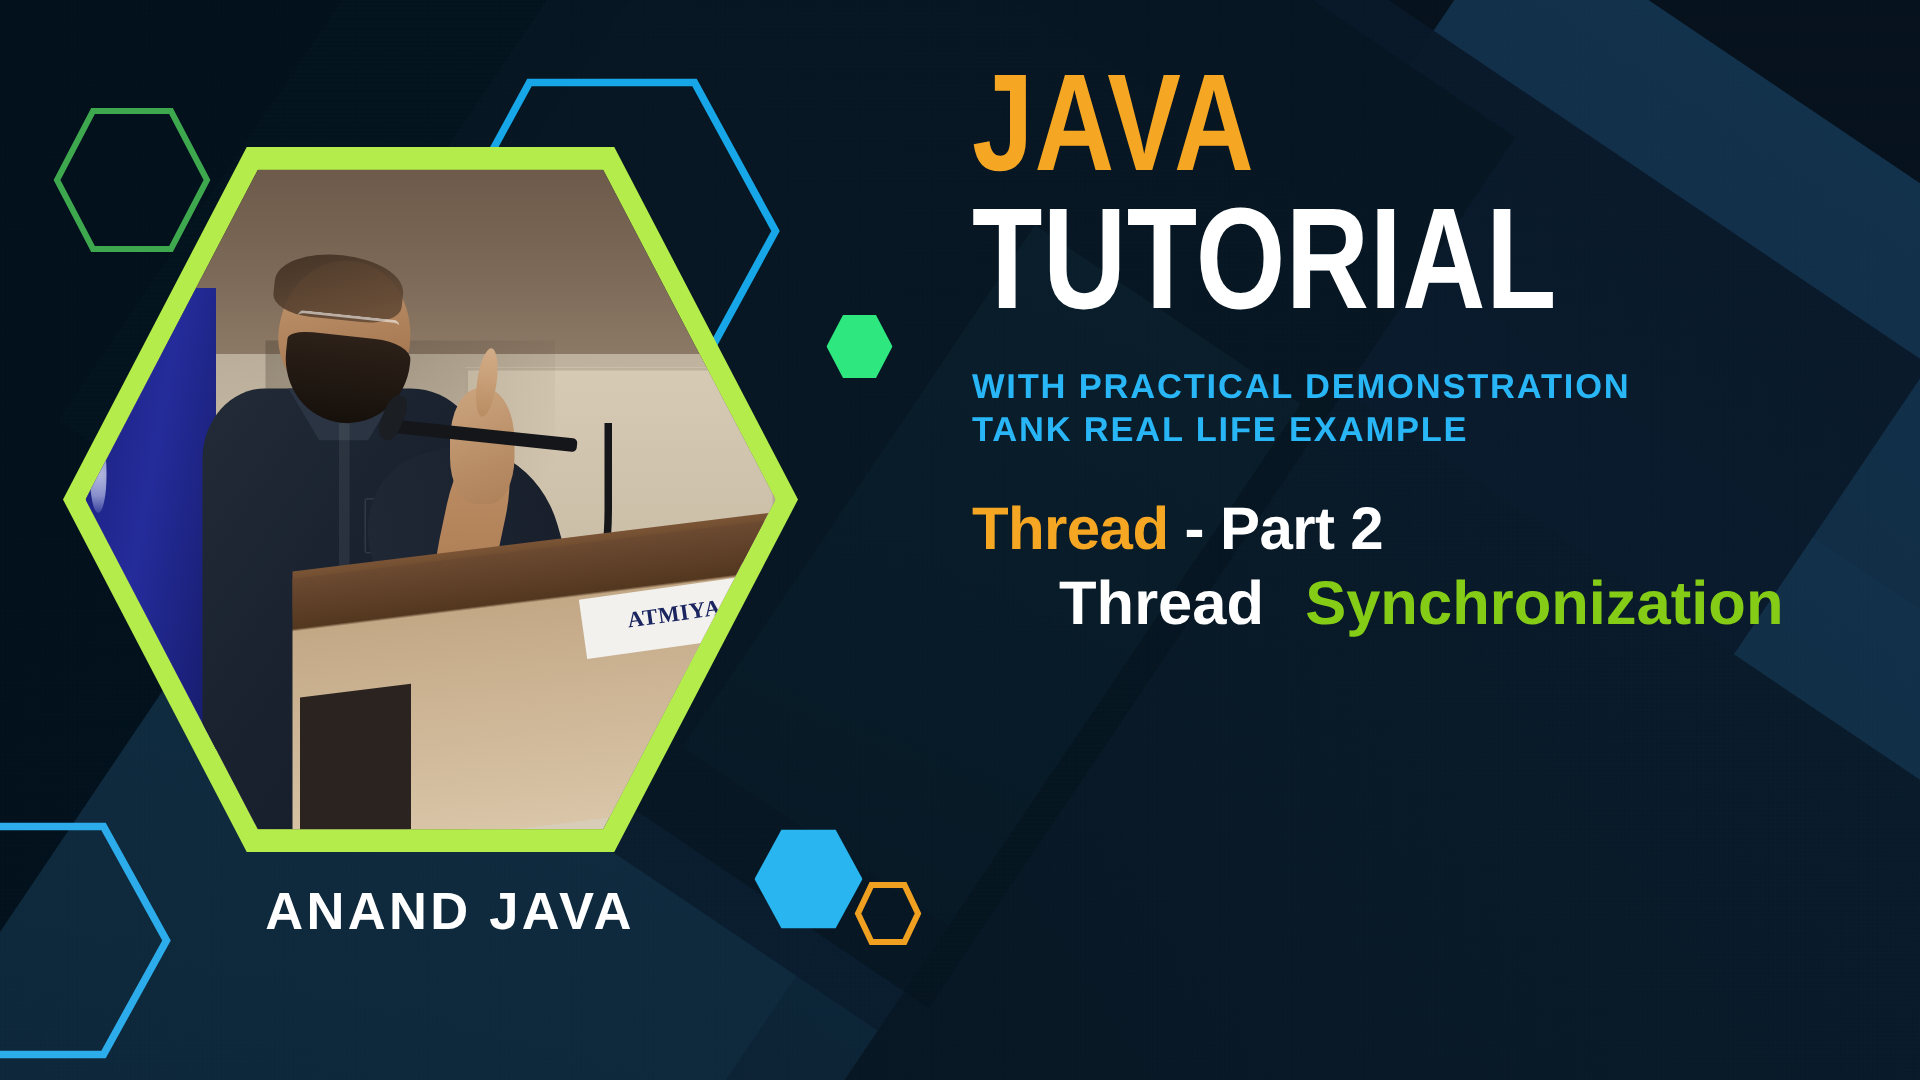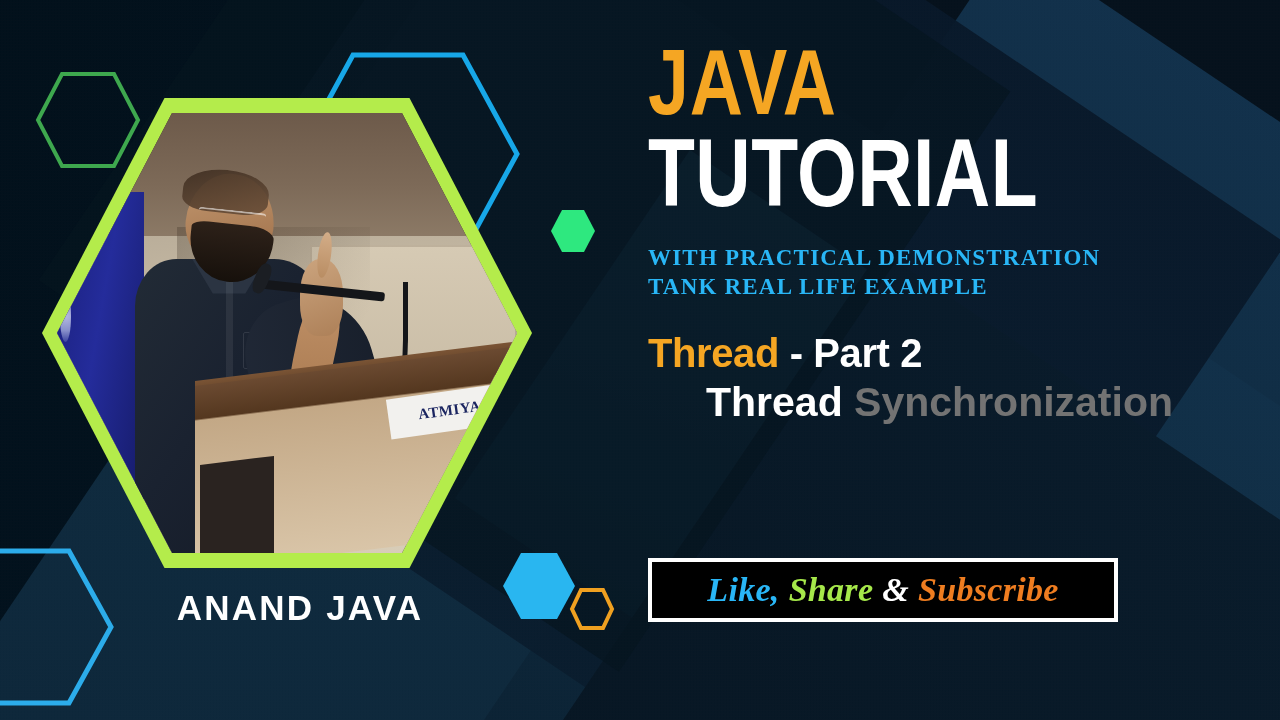--- a/index.html
+++ b/index.html
@@ -304,41 +304,41 @@
     font-family:"Liberation Sans Narrow","Liberation Sans", sans-serif;
     margin:4px 0 0 0;
   }
   .subline{
     color:#29b6f6;
     font-size:23px;
     font-weight:700;
     letter-spacing:1.2px;
     margin-top:0;
     line-height:1.28;
-    font-family:Liberation Serif, serif;
+    font-family:Liberation Sans, sans-serif;
   }
   .sub-block{margin-top:26px;}
   .topic{
     margin-top:30px;
     font-size:40px;
     font-weight:700;
     letter-spacing:-.4px;
     line-height:1.05;
     color:#ffffff;
   }
   .topic .accent{color:#f5a623;}
   .topic-sub{
     margin-top:6px;
     font-size:41px;
     font-weight:700;
     line-height:1.1;
     color:#ffffff;
     padding-left:58px;
   }
-  .topic-sub .accent{color:#737373;}
+  .topic-sub .accent{color:#84cc16;margin-left:16px;}
 
   
   .subscribe-banner{
     position:absolute;
     left:648px;top:558px;
     width:470px;height:64px;
     background:#000000;
     border:4px solid #ffffff;
     box-sizing:border-box;
     display:flex;
@@ -463,20 +463,14 @@
 
     <div class="topic">
       <span class="accent">Thread</span><span> - Part 2</span>
     </div>
 
     <div class="topic-sub">
       <span>Thread </span><span class="accent">Synchronization</span>
     </div>
   </div>
 
-  <div class="subscribe-banner">
-    <span class="sb-like">Like,</span>
-    <span class="sb-share">Share</span>
-    <span class="sb-amp">&amp;</span>
-    <span class="sb-sub">Subscribe</span>
-  </div>
 
 </div>
 
 </body></html>

